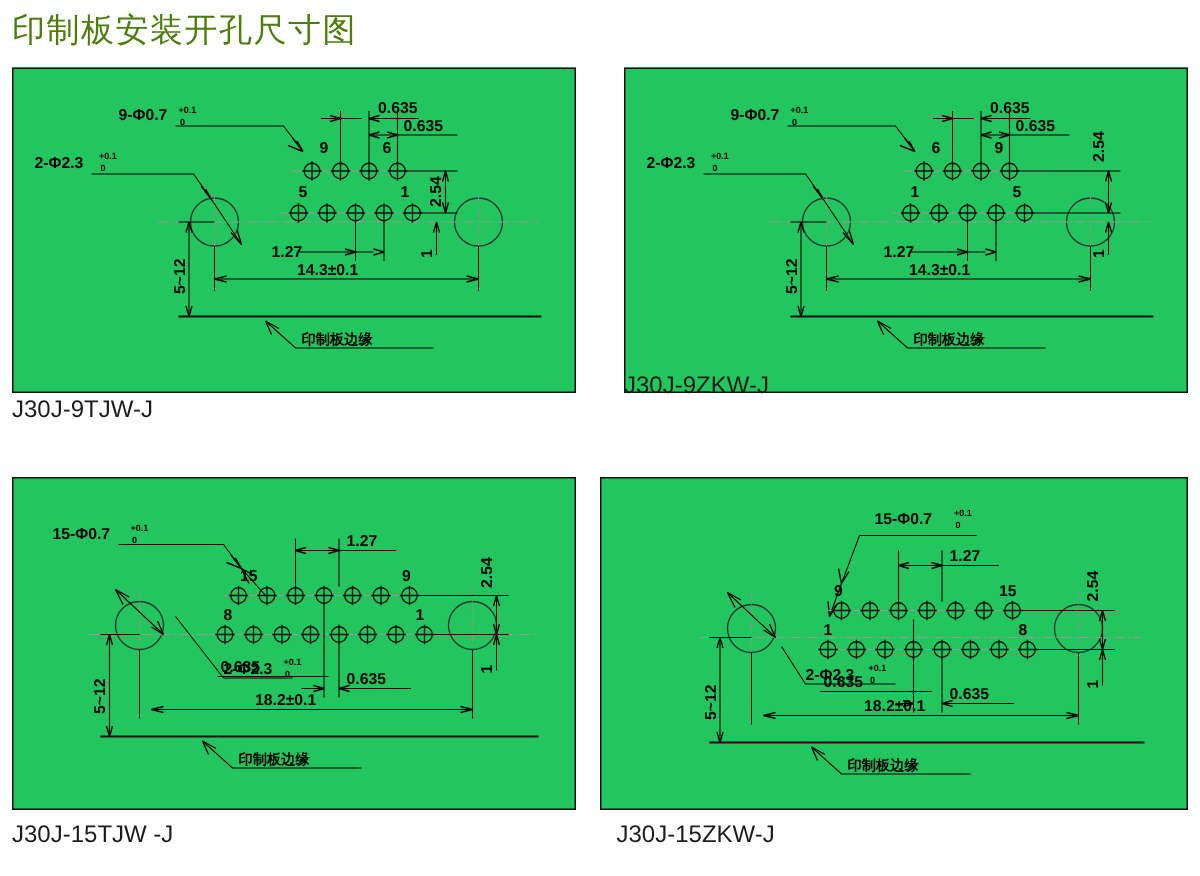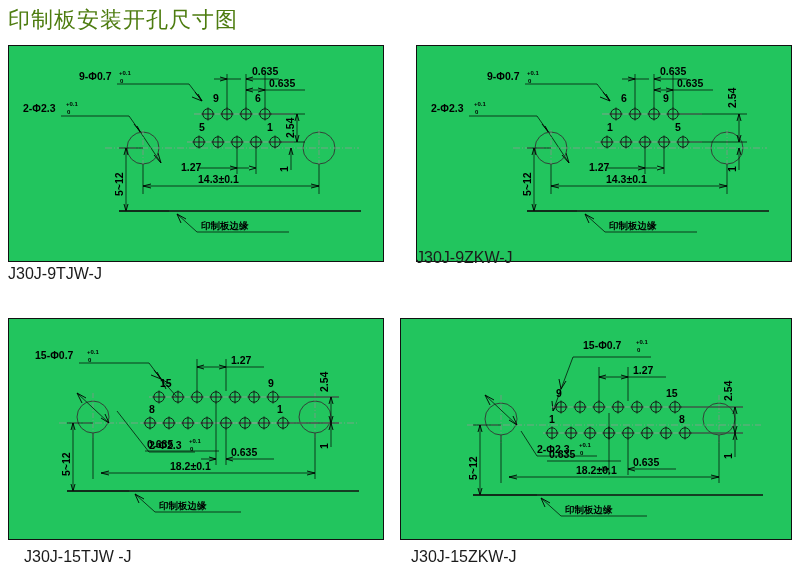--- a/index.html
+++ b/index.html
@@ -355,21 +355,21 @@
     <path class="ln" d="M64,104 L62,111 M64,104 L66,111" stroke-width="1.6"></path>
     <path class="ln" d="M64,172 L62,165 M64,172 L66,165" stroke-width="1.6"></path>
     <text class="dim t10" x="61" y="157" transform="rotate(-90 61,157)">5~12</text>
 
     <path class="thickedge" d="M58,172 L350,172"></path>
     <path class="lnt" d="M126,175 L146,193 L232,193"></path>
     <path class="ln" d="M126,175 L135,180 M126,175 L130,184" stroke-width="2.4"></path>
     <text class="cn" x="150" y="190">印制板边缘</text>
   </svg>
 </div>
-<div class="caption" style="left:24px;top:548px;width:376px;">J30J-15TJW -J</div>
+<div class="caption" style="left:8px;top:548px;width:376px;">J30J-15TJW -J</div>
 
 <div class="panel" style="left:400px;top:318px;width:392px;height:222px;">
   <svg width="390" height="220" viewBox="0 0 390 220">
 
     <path class="lnt" d="M172,38 L250,38"></path>
     <path class="lnt" d="M172,38 L160,70"></path>
     <path class="ln" d="M160,70 L158,60 M160,70 L165,62" stroke-width="2.4"></path>
     <text class="dim t10" x="182" y="30">15-Φ0.7</text>
     <text class="dim t6" x="235" y="25">+0.1</text>
     <text class="dim t6" x="236" y="33">0</text>

